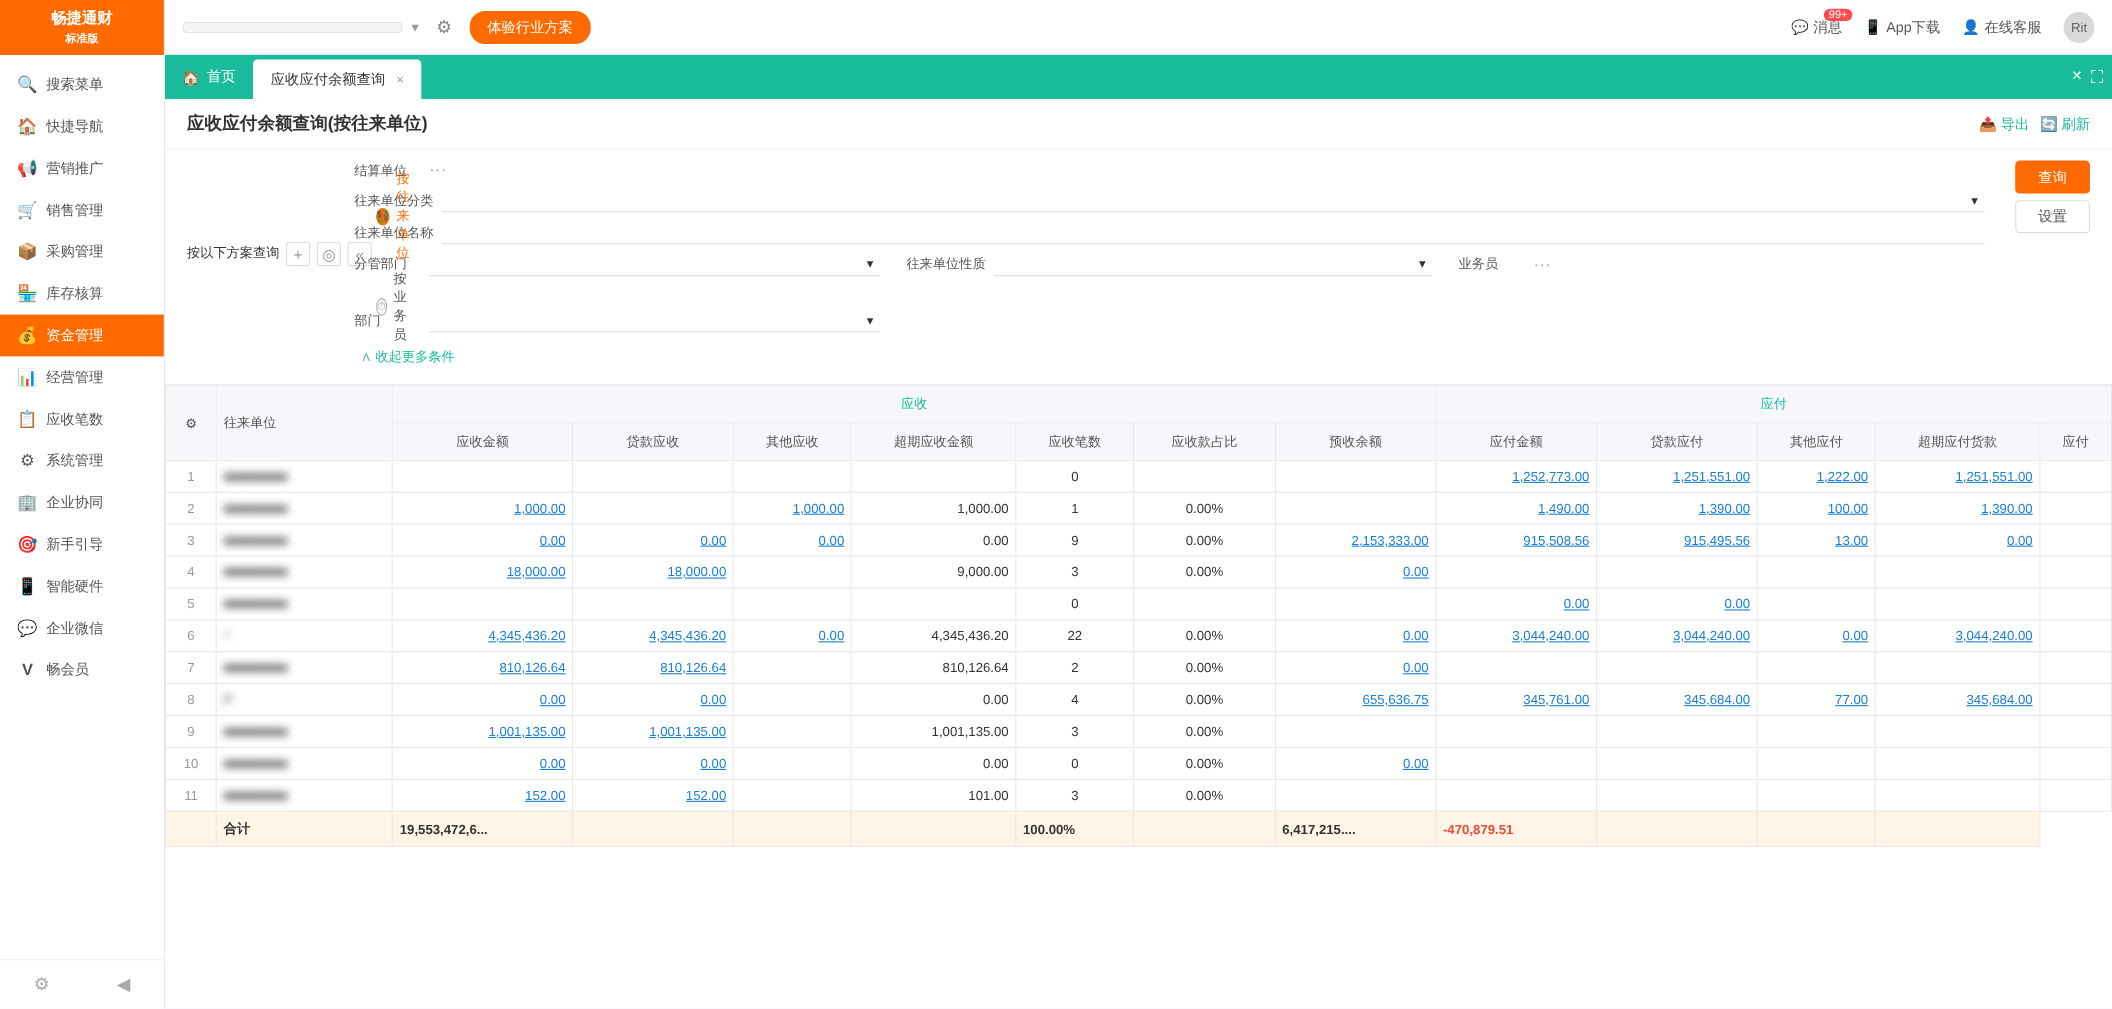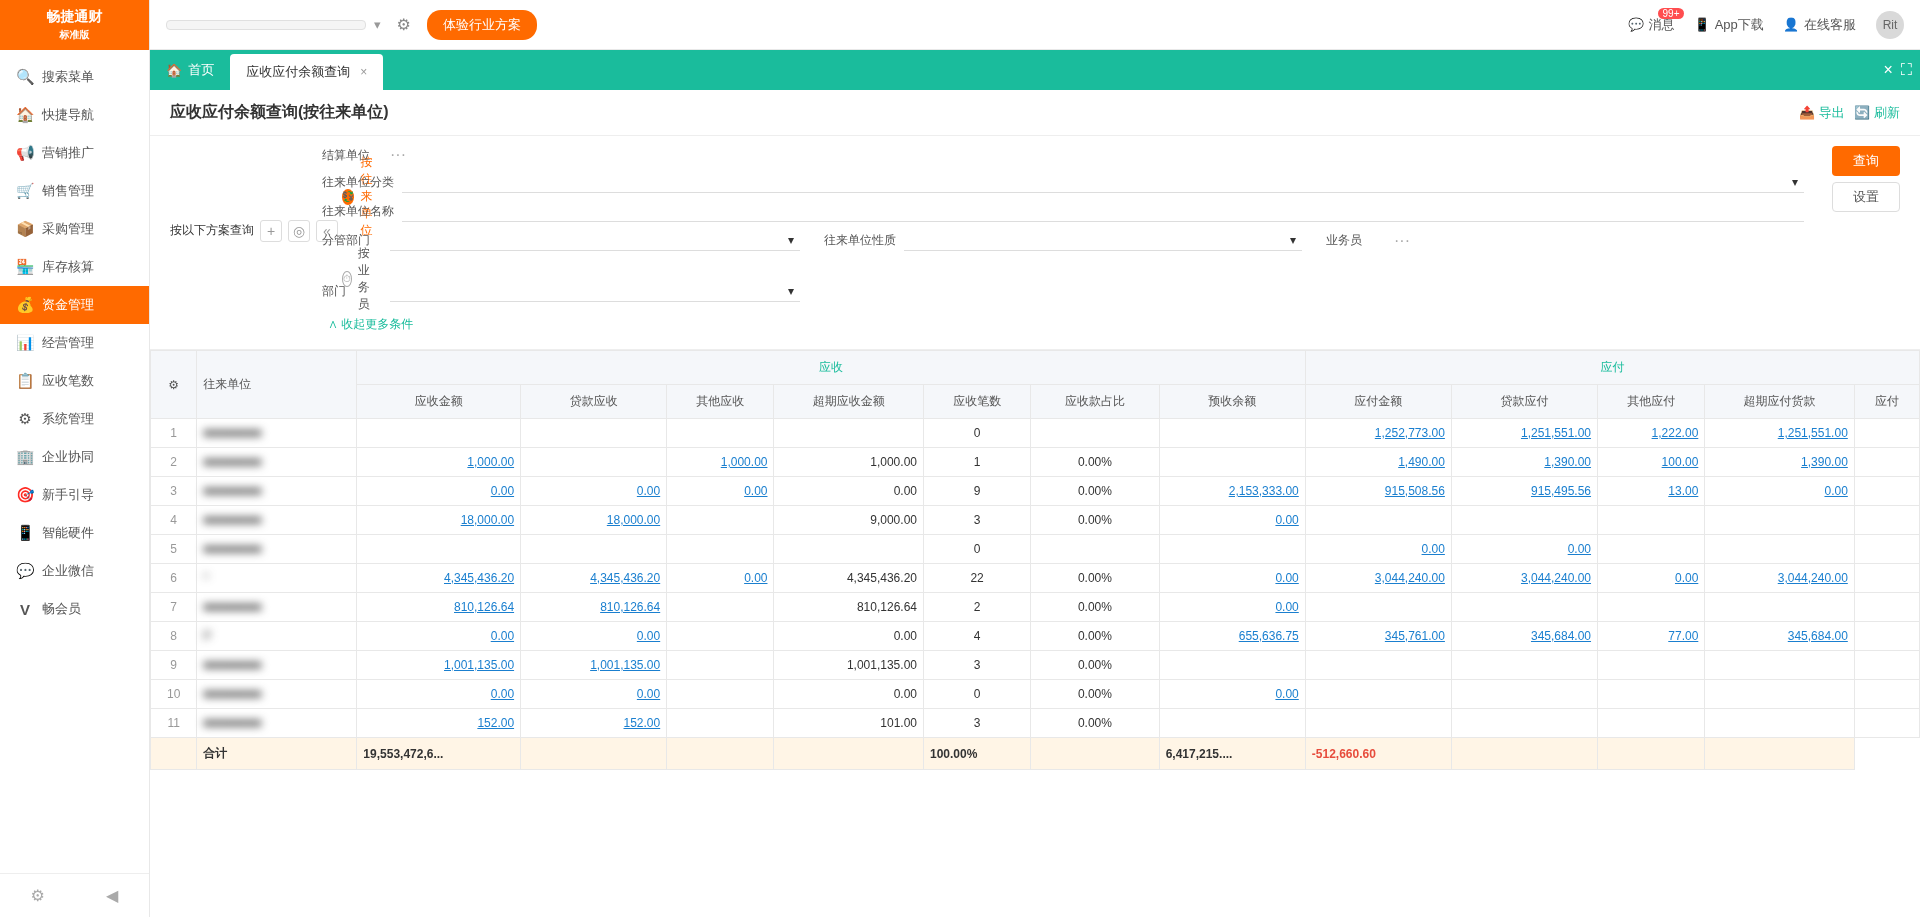--- a/index.html
+++ b/index.html
@@ -514,21 +514,21 @@
           <tr class="tfoot-row">
             <td class="text-center"></td>
             <td class="text-left">合计</td>
             <td>19,553,472,6...</td>
             <td></td>
             <td></td>
             <td></td>
             <td>100.00%</td>
             <td></td>
             <td>6,417,215....</td>
-            <td style="color:#e74c3c;">-512,660.60</td>
+            <td style="color:#e74c3c;">-470,879.51</td>
             <td></td>
             <td></td>
             <td></td>
           </tr>
         </tfoot>
       </table>
     </div>
 
   </div>
 </div>

